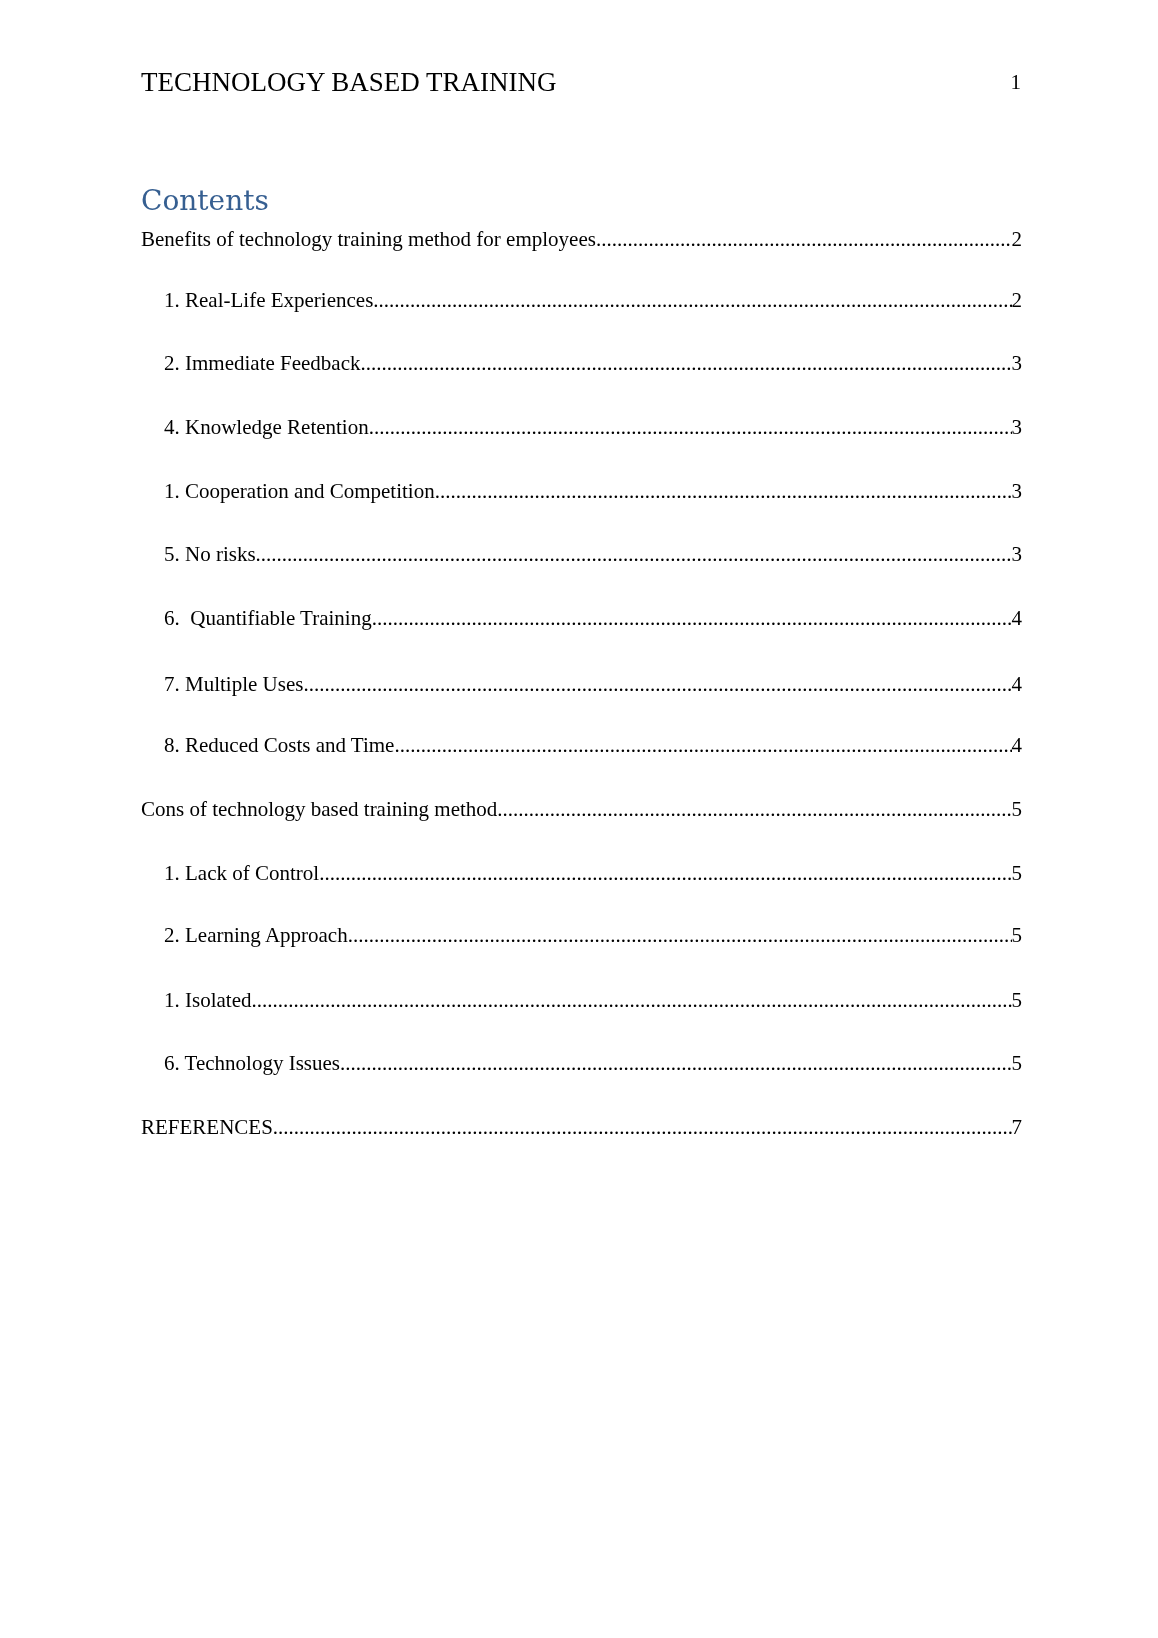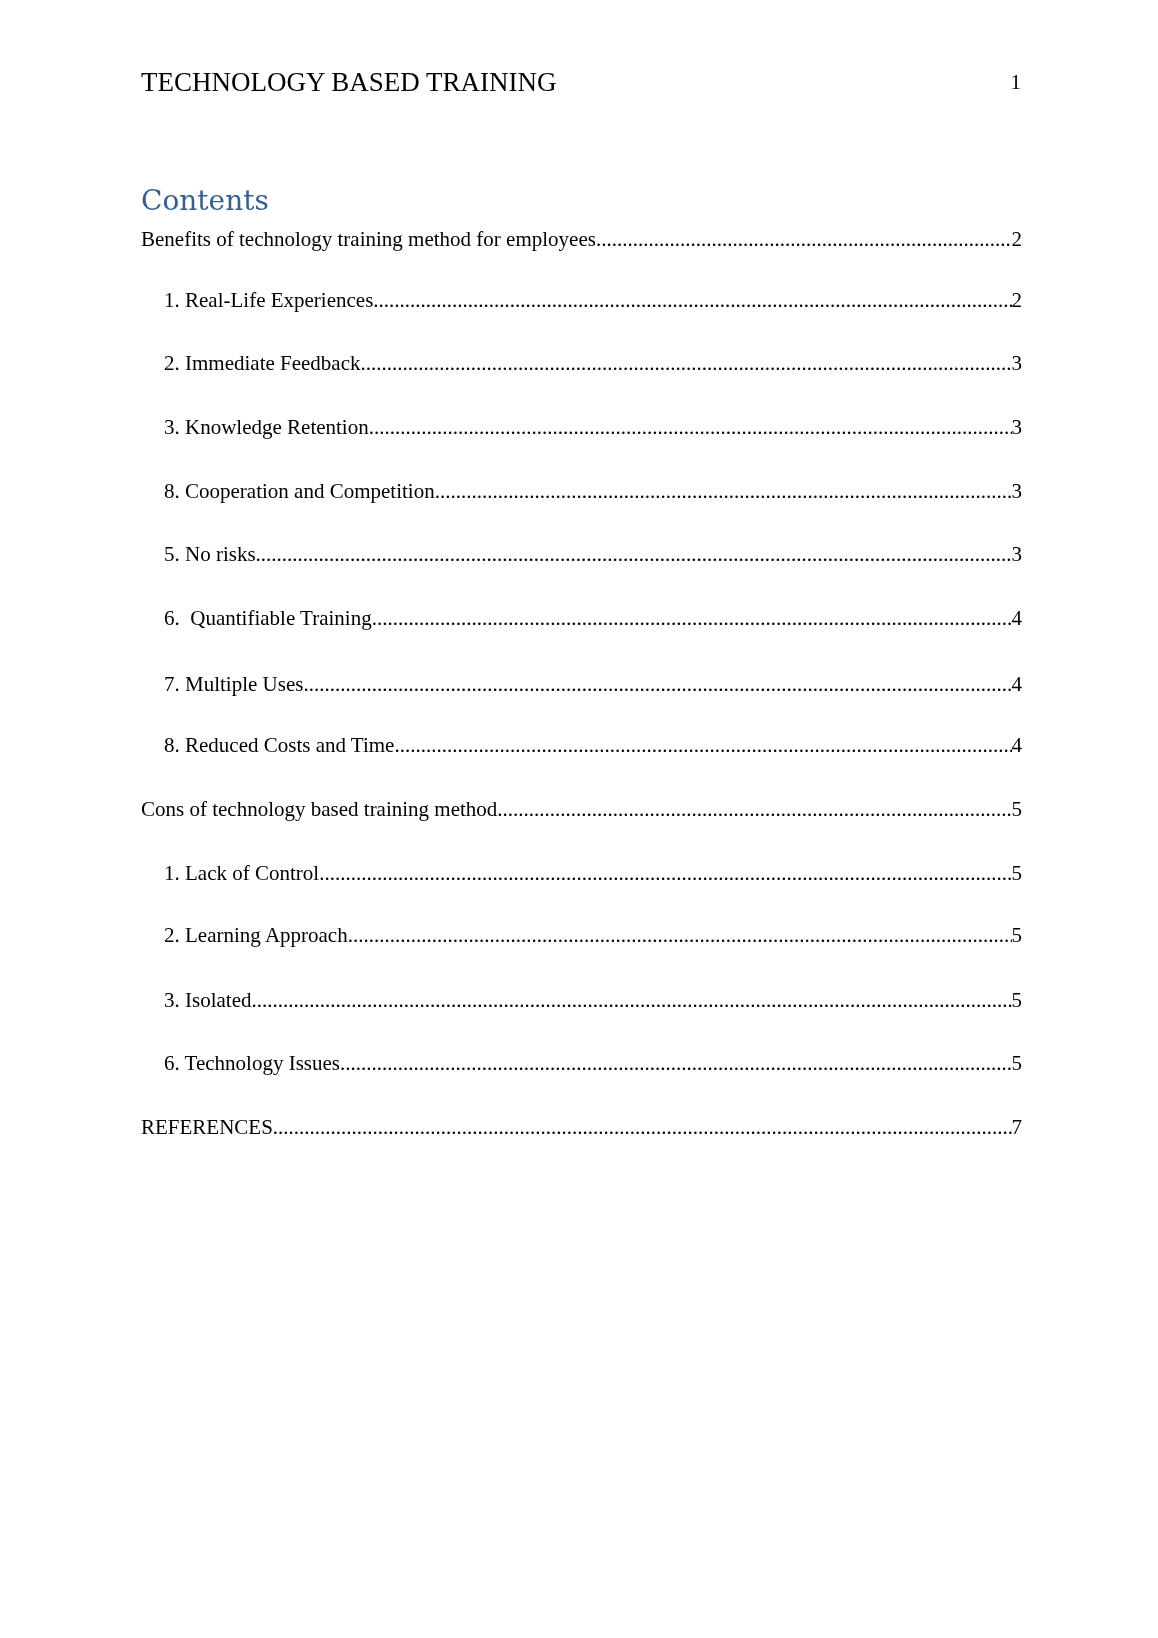--- a/index.html
+++ b/index.html
@@ -36,26 +36,26 @@
     <span class="label">1. Real-Life Experiences</span>
     <span class="leader"></span>
     <span class="pg">2</span>
   </div>
   <div class="toc-row l2" style="top:351px">
     <span class="label">2. Immediate Feedback</span>
     <span class="leader"></span>
     <span class="pg">3</span>
   </div>
   <div class="toc-row l2" style="top:415px">
-    <span class="label">3. Knowledge Retention</span>
+    <span class="label">4. Knowledge Retention</span>
     <span class="leader"></span>
     <span class="pg">3</span>
   </div>
   <div class="toc-row l2" style="top:479px">
-    <span class="label">8. Cooperation and Competition</span>
+    <span class="label">1. Cooperation and Competition</span>
     <span class="leader"></span>
     <span class="pg">3</span>
   </div>
   <div class="toc-row l2" style="top:542px">
     <span class="label">5. No risks</span>
     <span class="leader"></span>
     <span class="pg">3</span>
   </div>
   <div class="toc-row l2" style="top:606px">
     <span class="label" style="white-space:pre">6.  Quantifiable Training</span>
@@ -81,21 +81,21 @@
     <span class="label">1. Lack of Control</span>
     <span class="leader"></span>
     <span class="pg">5</span>
   </div>
   <div class="toc-row l2" style="top:923px">
     <span class="label">2. Learning Approach</span>
     <span class="leader"></span>
     <span class="pg">5</span>
   </div>
   <div class="toc-row l2" style="top:988px">
-    <span class="label">3. Isolated</span>
+    <span class="label">1. Isolated</span>
     <span class="leader"></span>
     <span class="pg">5</span>
   </div>
   <div class="toc-row l2" style="top:1051px">
     <span class="label">6. Technology Issues</span>
     <span class="leader"></span>
     <span class="pg">5</span>
   </div>
   <div class="toc-row" style="top:1115px">
     <span class="label">REFERENCES</span>

